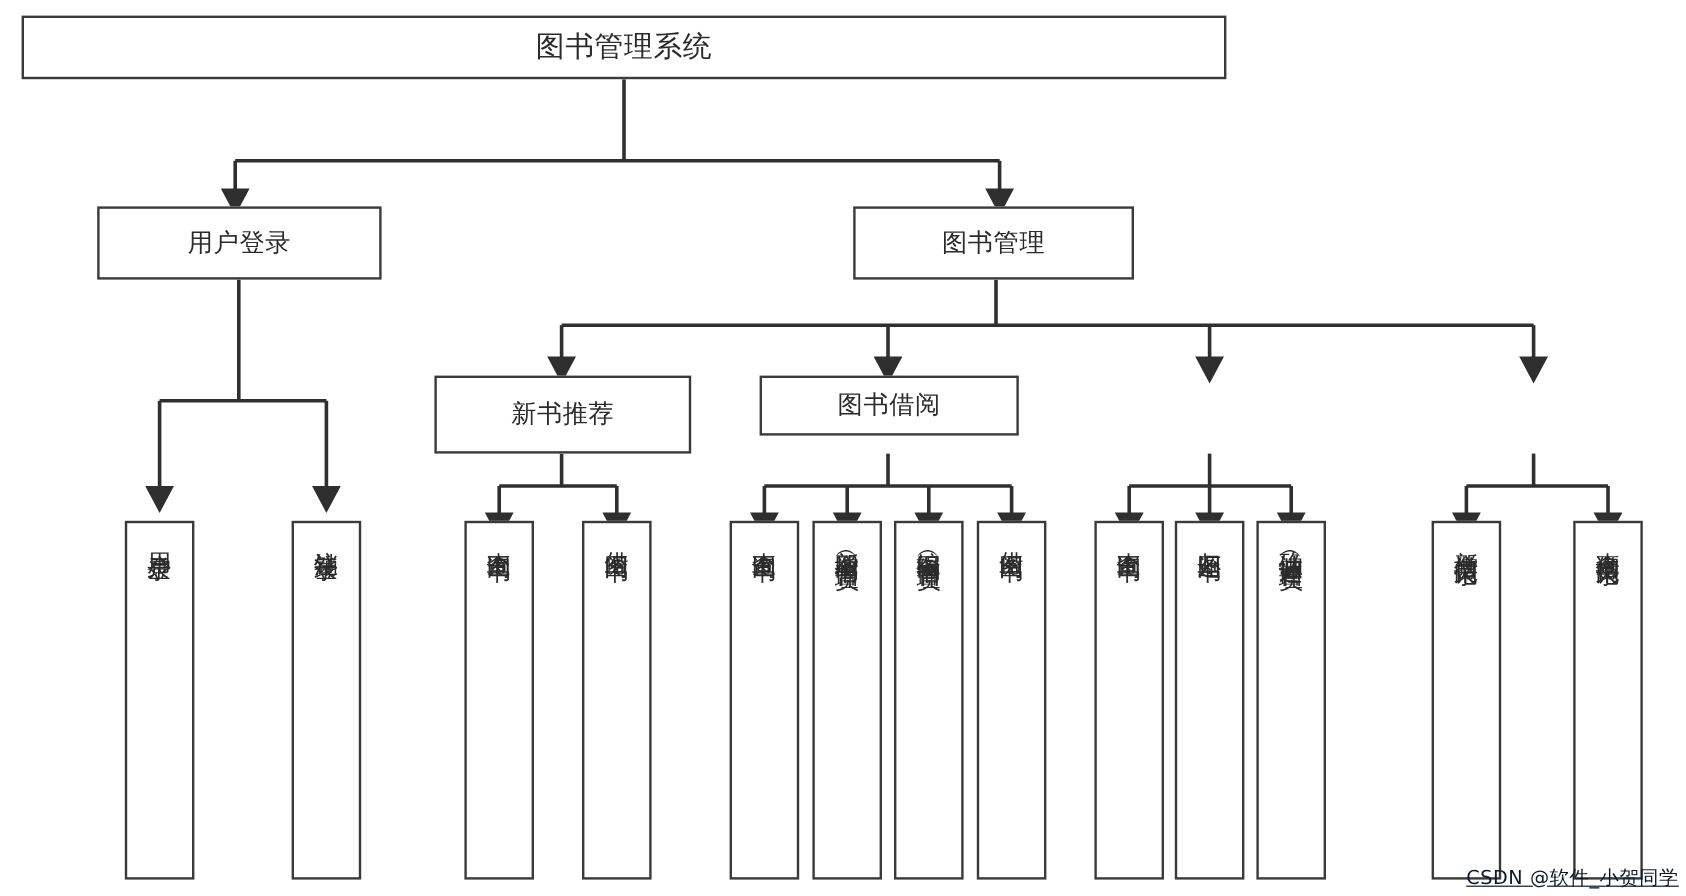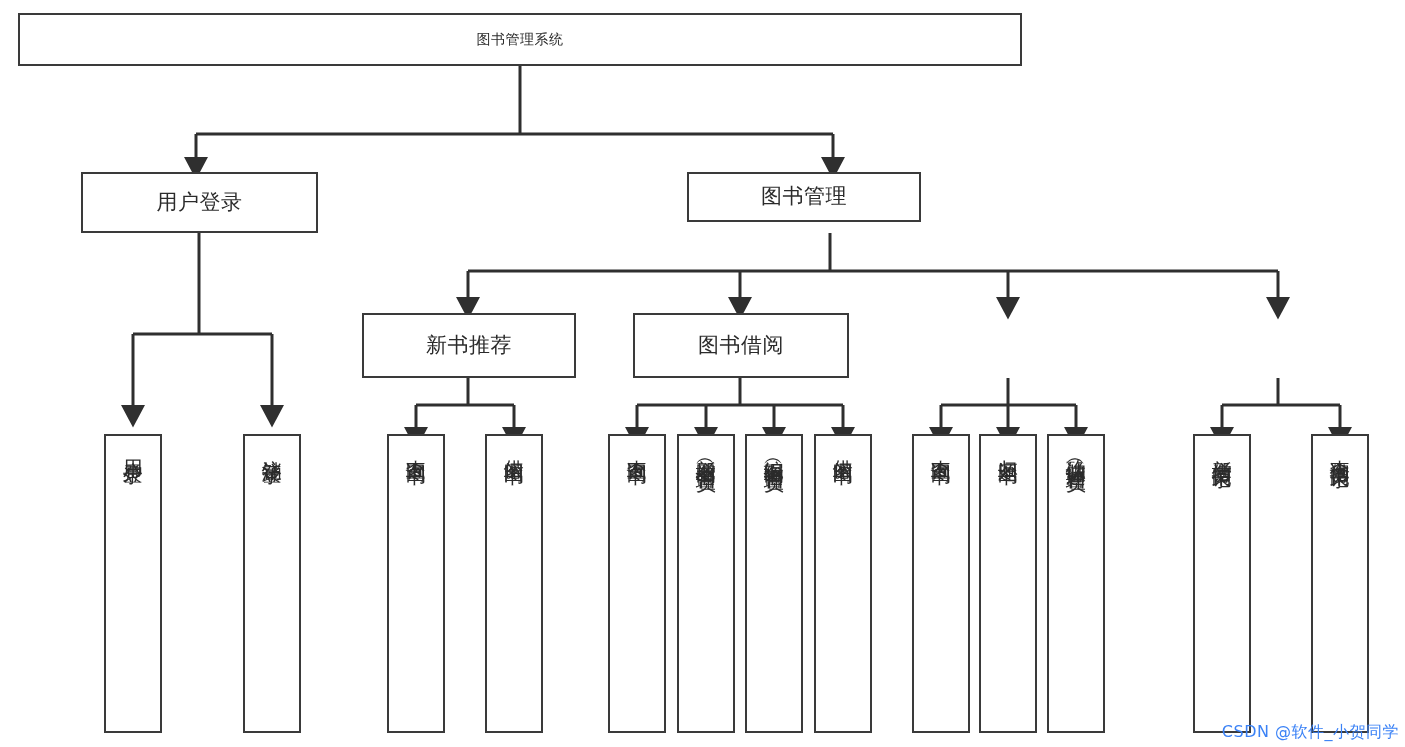--- a/index.html
+++ b/index.html
@@ -46,29 +46,30 @@
   }
   .node.vert .label {
     writing-mode: vertical-rl;
     text-orientation: upright;
     font-size: 20px;
     line-height: 1.22;
     letter-spacing: 2px;
     text-align: left;
     white-space: nowrap;
   }
-  #root-node .label { font-size: 14px; }
+  #root-node .label { font-size: 24px; }
   .watermark {
     position: absolute;
     right: 6px;
     bottom: 4px;
     font-size: 16px;
-    color: #3b82f6;
+    color: #0f172a;
     white-space: nowrap;
     letter-spacing: 0.5px;
+    text-decoration: underline;
   }
 </style>
 </head>
 <body>
 
 <div id="canvas">
 
   <svg class="wires" viewBox="0 0 1405 747" xmlns="http://www.w3.org/2000/svg">
     <defs>
       <marker id="arrow" markerWidth="10" markerHeight="10" refX="1" refY="4" orient="auto" markerUnits="strokeWidth">
@@ -119,28 +120,28 @@
     </g>
   </svg>
 
   <div class="node horiz" id="root-node" style="left:18px; top:13px; width:1004px; height:53px;">
     <span class="label">图书管理系统</span>
   </div>
 
   <div class="node horiz" style="left:81px; top:172px; width:237px; height:61px;">
     <span class="label">用户登录</span>
   </div>
-  <div class="node horiz" style="left:687px; top:172px; width:234px; height:50px;text-align:right;">
+  <div class="node horiz" style="left:711px; top:172px; width:234px; height:61px;text-align:right;">
     <span class="label">图书管理</span>
   </div>
 
   <div class="node horiz" style="left:362px; top:313px; width:214px; height:65px;">
     <span class="label">新书推荐</span>
   </div>
-  <div class="node horiz" style="left:633px; top:313px; width:216px; height:65px;">
+  <div class="node horiz" style="left:633px; top:313px; width:216px; height:50px;">
     <span class="label">图书借阅</span>
   </div>
 
   <div class="node vert" style="left:104px; top:434px; width:58px; height:299px;">
     <span class="label">用户登录</span>
   </div>
   <div class="node vert" style="left:243px; top:434px; width:58px; height:299px;">
     <span class="label">注销登录</span>
   </div>
 

